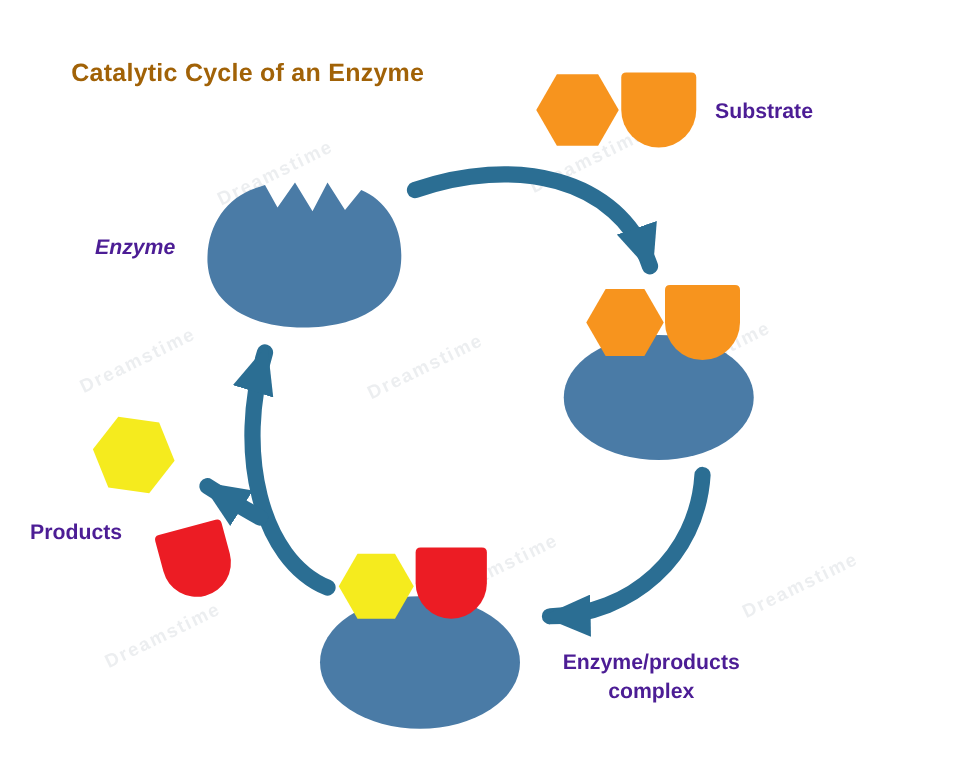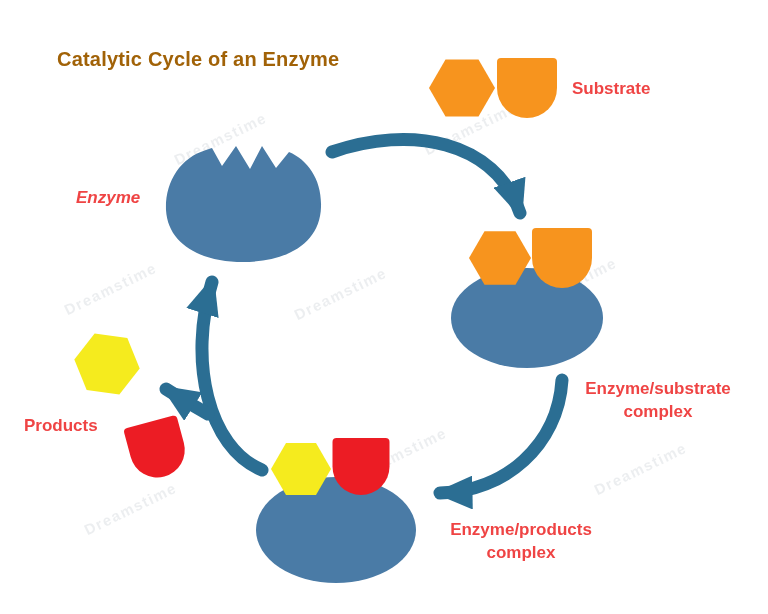--- a/index.html
+++ b/index.html
@@ -12,21 +12,21 @@
   }
   .diagram-svg{position:absolute;left:0;top:0;}
   .title{
     position:absolute;left:57px;top:20px;
     font-size:20px;font-weight:bold;color:#a16207;
     letter-spacing:.2px;
     margin-top:28px;
   }
   .label{
     position:absolute;
-    font-size:17px;font-weight:bold;color:#ef4444;
+    font-size:17px;font-weight:bold;color:#4c1d95;
   }
   .label.center{text-align:center;}
   #lbl-substrate{left:572px;top:79px;}
   #lbl-enzyme{left:76px;top:188px;font-style:italic;}
   #lbl-es{left:563px;top:377px;width:190px;line-height:23px;}
   #lbl-products{left:24px;top:416px;}
   #lbl-ep{left:432px;top:518px;width:178px;line-height:23px;}
   .wm{
     position:absolute;
     font-size:15px;font-weight:bold;
@@ -85,17 +85,16 @@
     <polygon points="271,469 286,443 316,443 331,469 316,495 286,495" fill="#F5EB1E"></polygon>
     <path d="M 332.5,442 Q 332.5,438 336.5,438 L 385.5,438 Q 389.5,438 389.5,442 L 389.5,466.5 A 28.5,28.5 0 0 1 332.5,466.5 Z" fill="#EC1C24"></path>
 
     <polygon points="74,364 90.5,335.4 123.5,335.4 140,364 123.5,392.6 90.5,392.6" transform="rotate(8 107 364)" fill="#F5EB1E"></polygon>
     <path d="M 129.5,425 Q 129.5,421 133.5,421 L 180.5,421 Q 184.5,421 184.5,425 L 184.5,450 A 27.5,27.5 0 0 1 129.5,450 Z" transform="rotate(-15 157 449)" fill="#EC1C24"></path>
   </svg>
 
   <div class="title">Catalytic Cycle of an Enzyme</div>
   <div class="label" id="lbl-substrate">Substrate</div>
   <div class="label" id="lbl-enzyme">Enzyme</div>
-  <div class="label center" id="lbl-es">Enzyme/substrate complex</div>
   <div class="label" id="lbl-products">Products</div>
   <div class="label center" id="lbl-ep">Enzyme/products complex</div>
 
 </div>
 
 </body></html>

